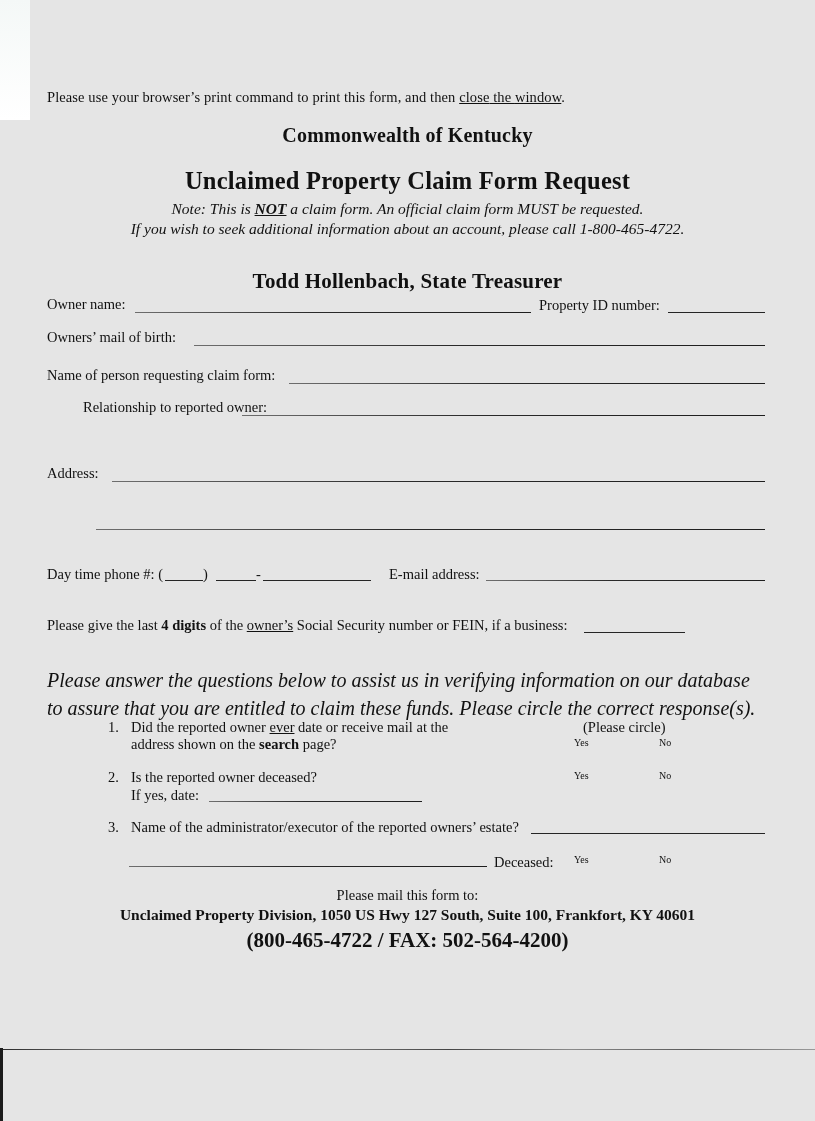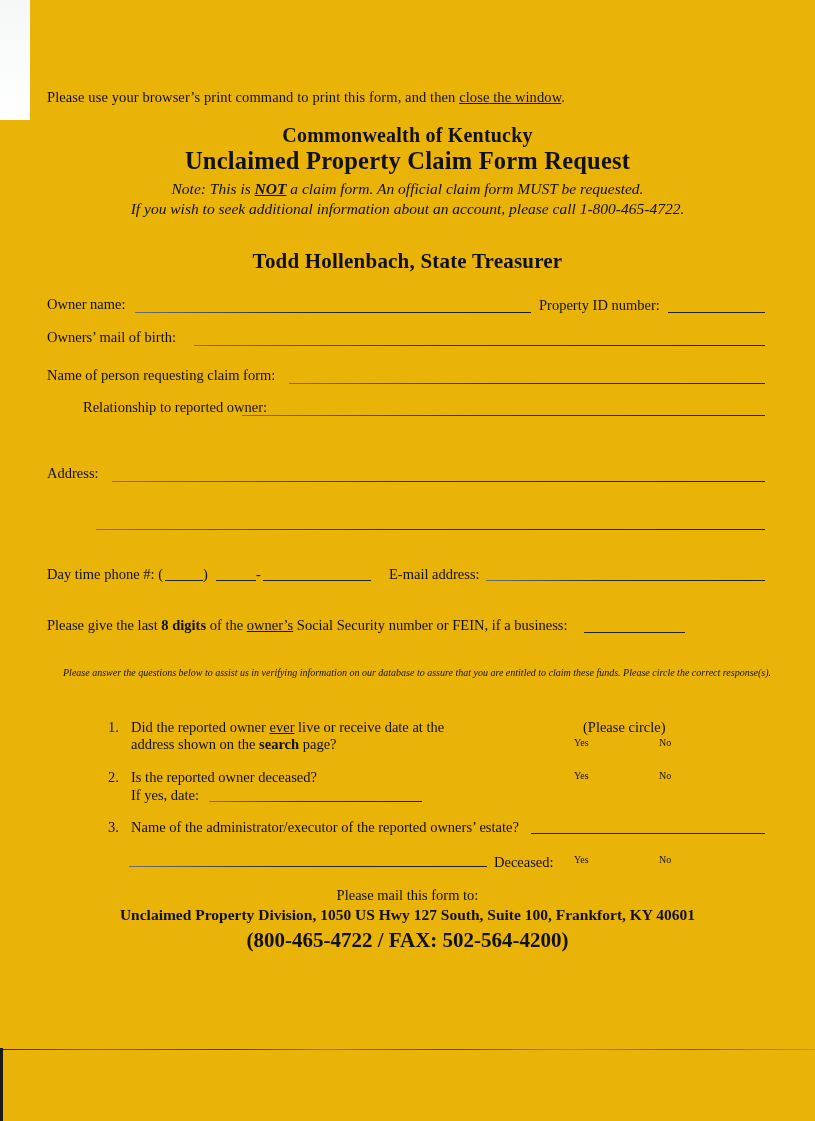--- a/index.html
+++ b/index.html
@@ -11,21 +11,21 @@
   body {
     font-family: "Liberation Serif", "DejaVu Serif", serif;
     color: #111111;
     -webkit-font-smoothing: antialiased;
   }
 
   #page {
     position: relative;
     width: 815px;
     height: 1121px;
-    background: #eab308;
+    background: #e5e5e5;
     overflow: hidden;
   }
 
   
   .scan-left-edge {
     position: absolute;
     left: 0;
     top: 1048px;
     width: 3px;
     height: 73px;
@@ -74,20 +74,21 @@
     text-align: center;
   }
   .t-common {
     font-size: 20px;
     font-weight: bold;
     letter-spacing: 0.2px;
   }
   .t-main {
     font-size: 24.5px;
     font-weight: bold;
+    margin-top: 20px;
     letter-spacing: 0.2px;
   }
   .t-note {
     font-style: italic;
     font-size: 15.5px;
     margin-top: 4px;
     line-height: 1.32;
   }
   .t-note .bu {
     font-weight: bold;
@@ -126,23 +127,22 @@
     font-size: 14.5px;
     white-space: nowrap;
   }
 
   .instructions {
     position: absolute;
     left: 47px;
     top: 666px;
     width: 722px;
     font-style: italic;
-    font-size: 10px;
+    font-size: 20px;
     line-height: 1.42;
-    margin-left: 16px;
   }
 
   
   .q-num {
     position: absolute;
     font-size: 14.5px;
   }
   .q-text {
     position: absolute;
     font-size: 14.5px;
@@ -220,34 +220,34 @@
     <div class="rule" style="left:165px; top:580px; width:38px;"></div>
     <div class="frow" style="left:203px; top:567px;">)</div>
     <div class="rule" style="left:216px; top:580px; width:40px;"></div>
     <div class="frow" style="left:256px; top:567px;">-</div>
     <div class="rule" style="left:263px; top:580px; width:108px;"></div>
 
     <div class="frow" style="left:389px; top:567px;">E-mail address:</div>
     <div class="rule soft" style="left:486px; top:580px; width:279px;"></div>
 
     <div class="frow" style="left:47px; top:618px;">
-      <span>Please give the last </span><span class="b">8 digits</span><span> of the </span><span class="u">owner’s</span><span> Social Security number or FEIN, if a business:</span>
+      <span>Please give the last </span><span class="b">4 digits</span><span> of the </span><span class="u">owner’s</span><span> Social Security number or FEIN, if a business:</span>
     </div>
     <div class="rule" style="left:584px; top:632px; width:101px;"></div>
 
     <div class="instructions">
       <span>Please answer the questions below to assist us in verifying information on our database to assure that you are entitled to</span>
       <span>claim these funds.  Please circle the correct response(s).</span>
     </div>
 
     <div class="circle-hint" style="left:583px; top:719px;">(Please circle)</div>
 
     <div class="q-num" style="left:108px; top:719px;">1.</div>
     <div class="q-text" style="left:131px; top:719px;">
-      <span>Did the reported owner </span><span class="u">ever</span><span> live or receive date at the</span>
+      <span>Did the reported owner </span><span class="u">ever</span><span> date or receive mail at the</span>
     </div>
     <div class="q-text" style="left:131px; top:736px;">
       <span>address shown on the </span><span class="b">search</span><span> page?</span>
     </div>
     <div class="yn" style="left:574px; top:737px;">Yes</div>
     <div class="yn" style="left:659px; top:737px;">No</div>
 
     <div class="q-num" style="left:108px; top:769px;">2.</div>
     <div class="q-text" style="left:131px; top:769px;">Is the reported owner deceased?</div>
     <div class="q-text" style="left:131px; top:787px;">If yes, date:</div>

